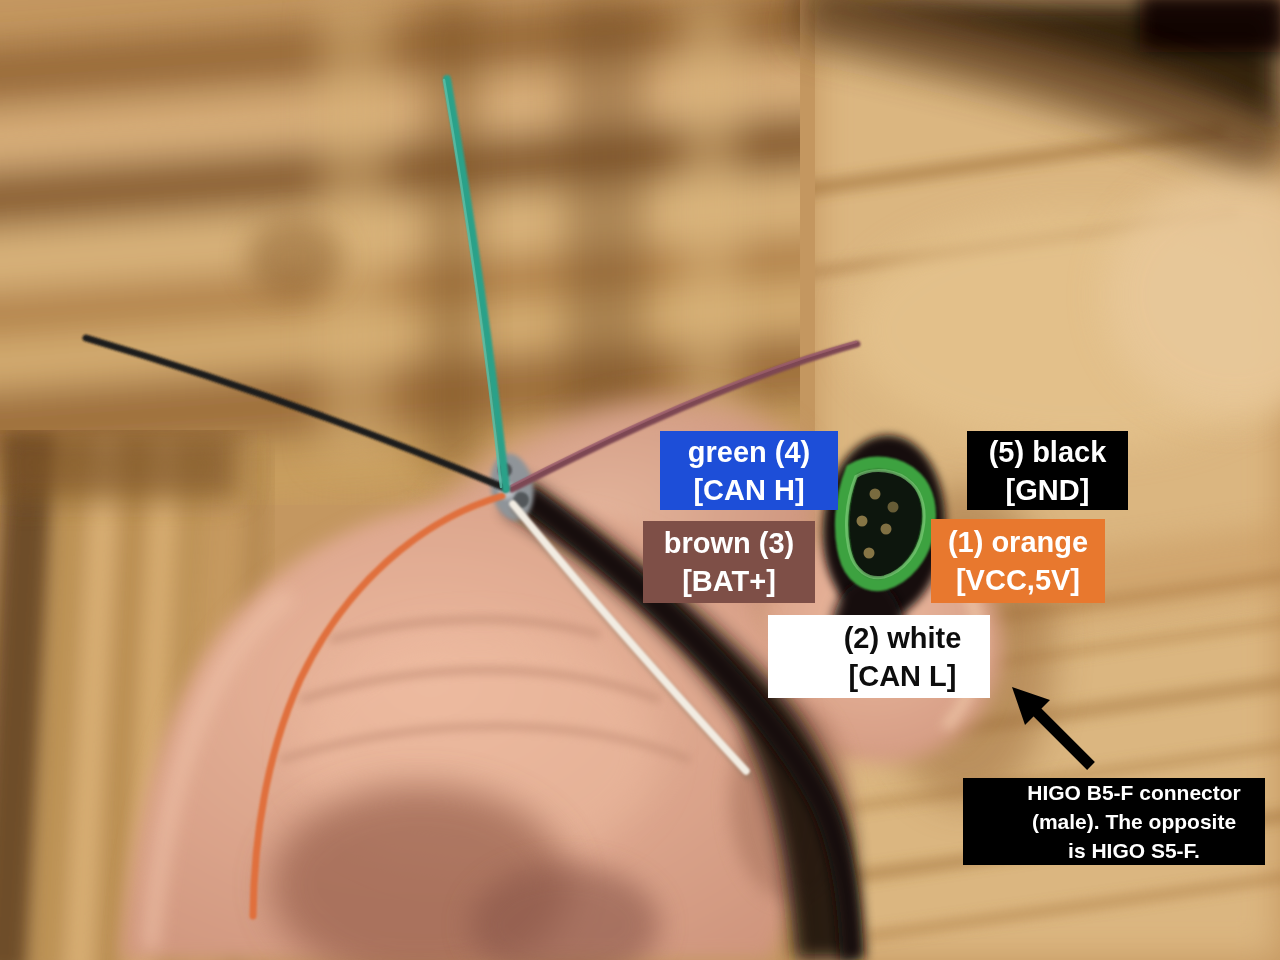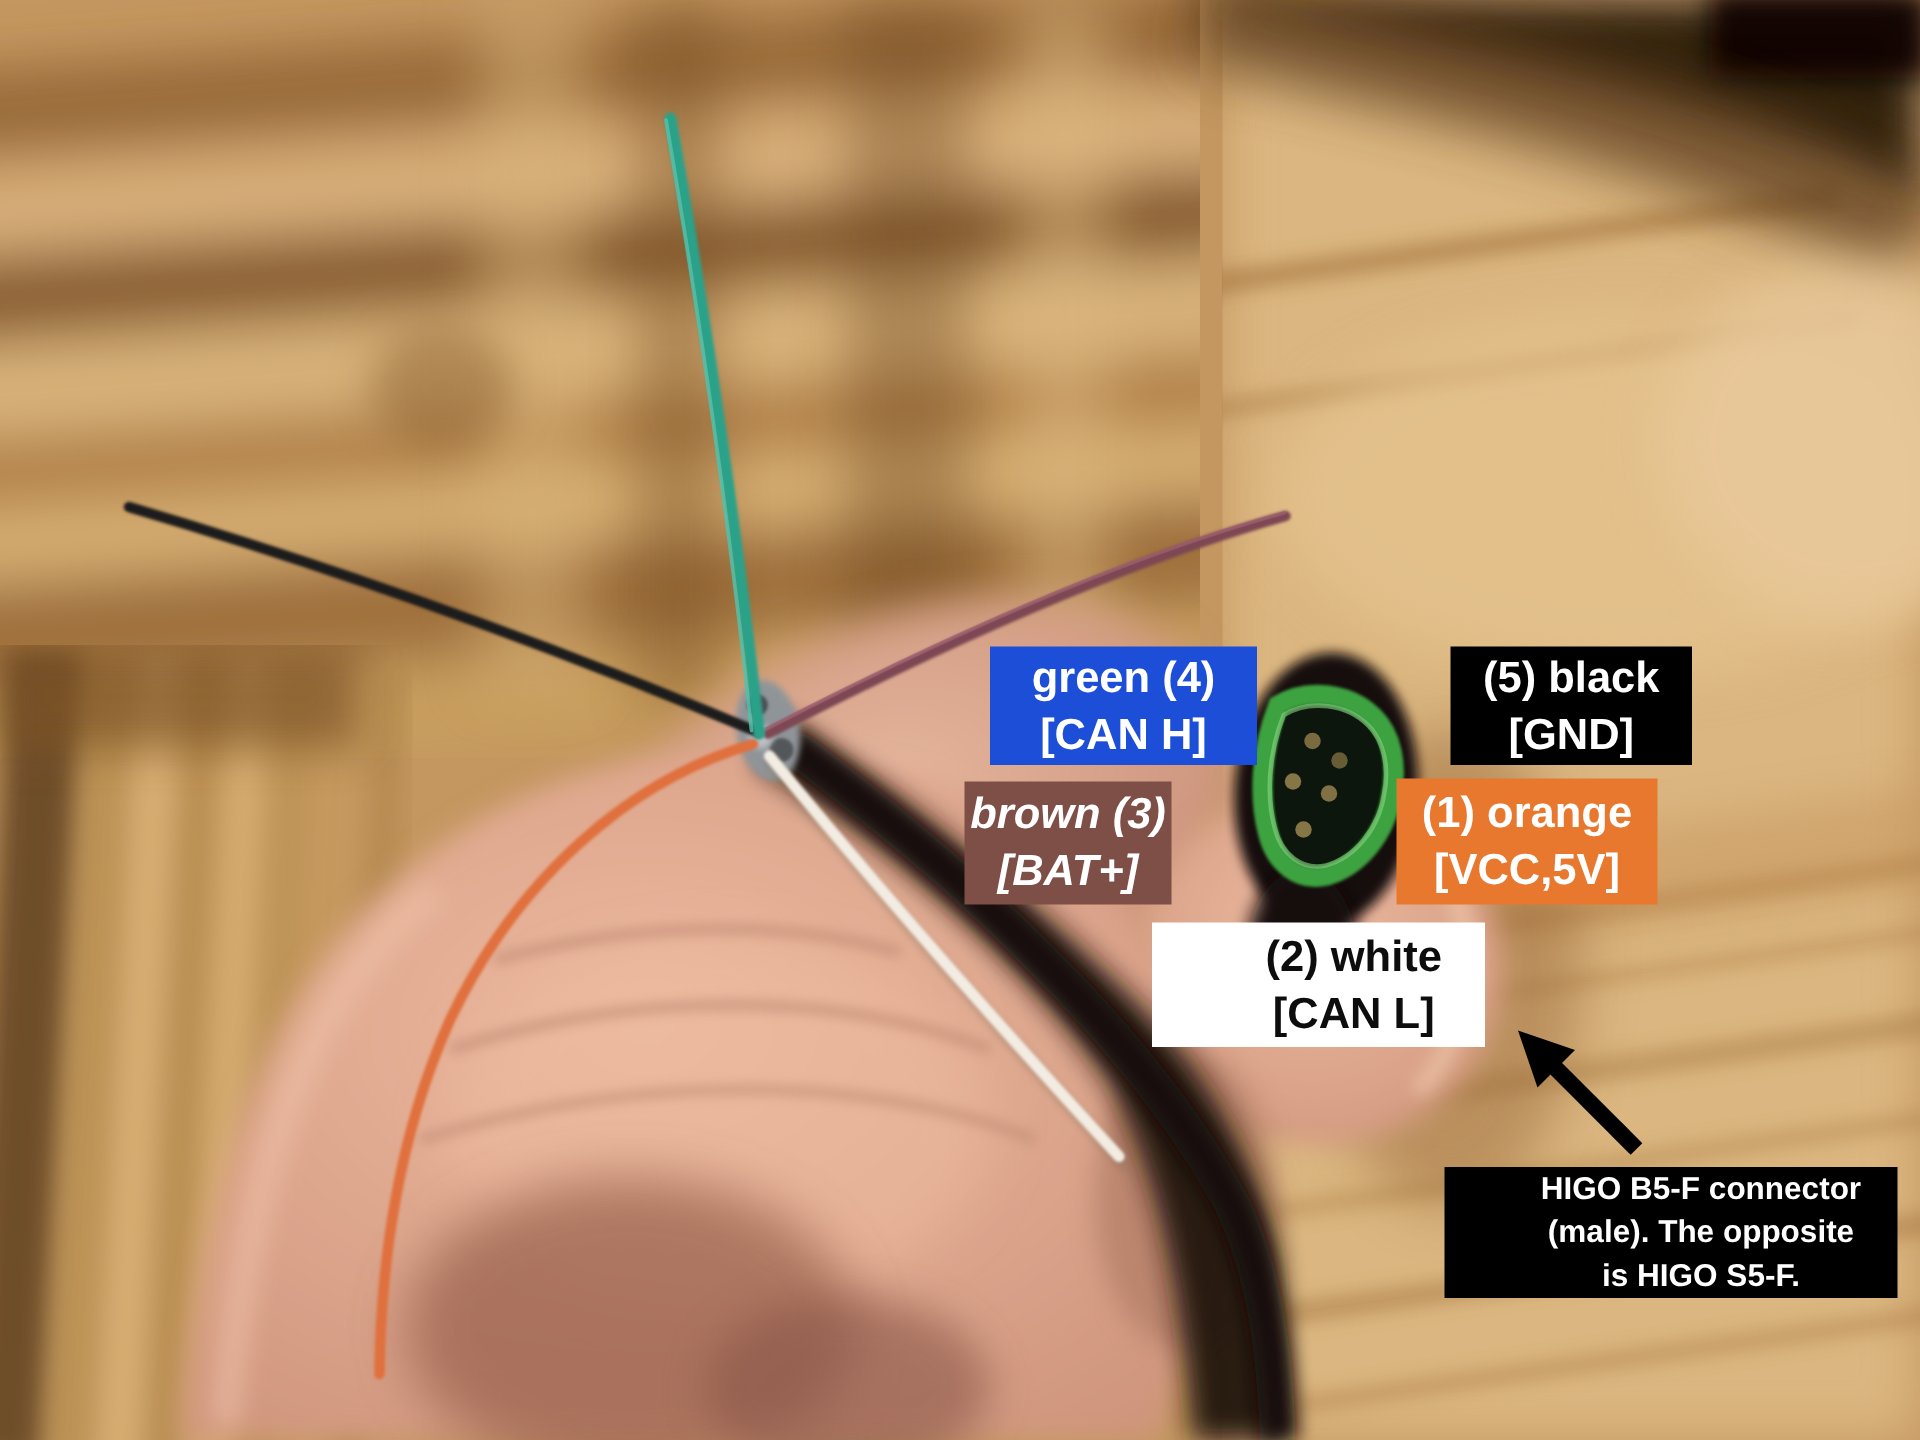--- a/index.html
+++ b/index.html
@@ -186,21 +186,21 @@
 <div class="pinlabel" style="left: 660px; top: 431px; width: 178px; height: 79px; background-color: #1d4ed8; color: rgb(255, 255, 255); justify-content: center;">
   <span>green (4)</span>
   <span>[CAN H]</span>
 </div>
 
 <div class="pinlabel" style="left: 929px; top: 431px; width: 161px; height: 79px; background-color: rgb(0, 0, 0); color: rgb(255, 255, 255); margin-left: 38px;">
   <span>(5) black</span>
   <span>[GND]</span>
 </div>
 
-<div class="pinlabel" style="left: 643px; top: 521px; width: 138px; height: 82px; background-color: rgb(126, 79, 71); color: rgb(255, 255, 255); font-style: italic;">
+<div class="pinlabel" style="left: 643px; top: 521px; width: 172px; height: 82px; background-color: rgb(126, 79, 71); color: rgb(255, 255, 255);">
   <span>brown (3)</span>
   <span>[BAT+]</span>
 </div>
 
 <div class="pinlabel" style="left: 931px; top: 519px; width: 174px; height: 84px; background-color: rgb(232, 120, 46); color: rgb(255, 255, 255);">
   <span>(1) orange</span>
   <span>[VCC,5V]</span>
 </div>
 
 <div class="pinlabel" style="left: 768px; top: 615px; width: 175px; height: 83px; background-color: rgb(255, 255, 255); color: rgb(13, 13, 13); padding-left: 47px;">

